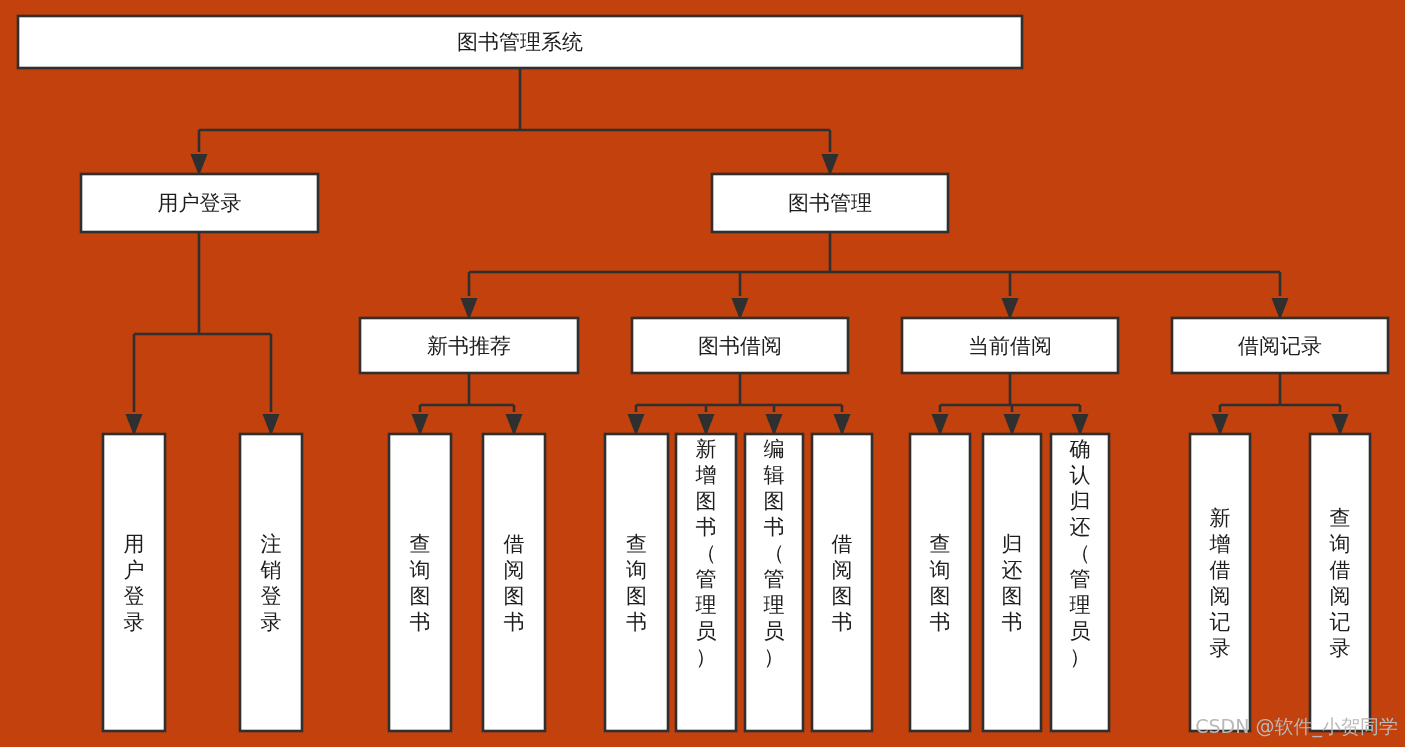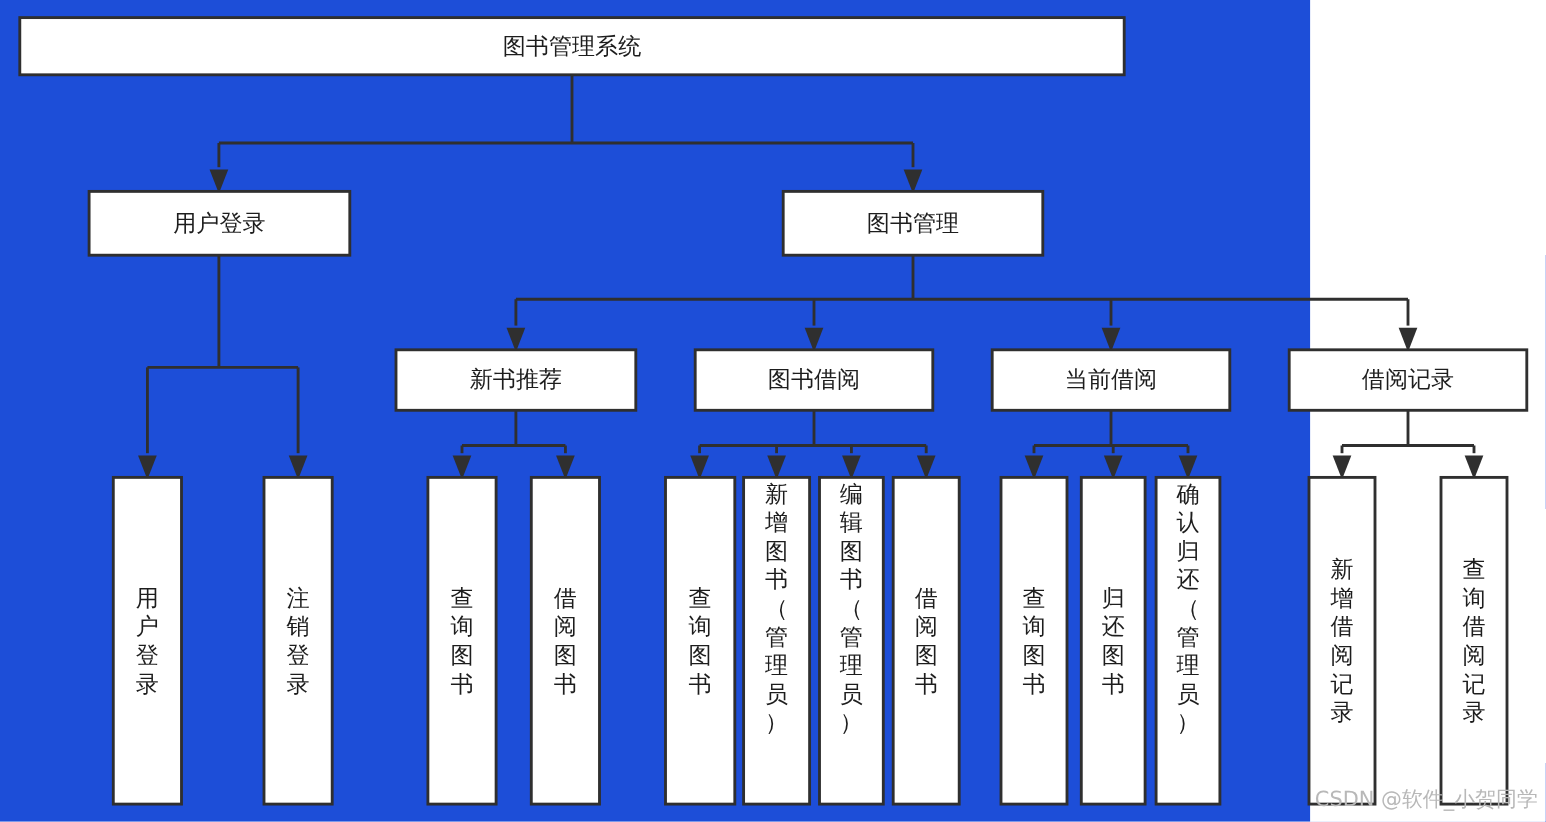--- a/index.html
+++ b/index.html
@@ -9,23 +9,23 @@
     background: #ffffff;
   }
   body {
     width: 1405px;
     height: 747px;
     font-family: "DejaVu Sans", "Liberation Sans", sans-serif;
     overflow: hidden;
   }
   #diagram-root {
     position: relative;
-    width: 1191px;
+    width: 1405px;
     height: 747px;
-    background: #1d4ed8;
+    background: #c2410c;
   }
   svg.diagram-canvas {
     position: absolute;
     top: 0;
     left: 0;
     width: 1405px;
     height: 747px;
     display: block;
   }
   .node-box {

